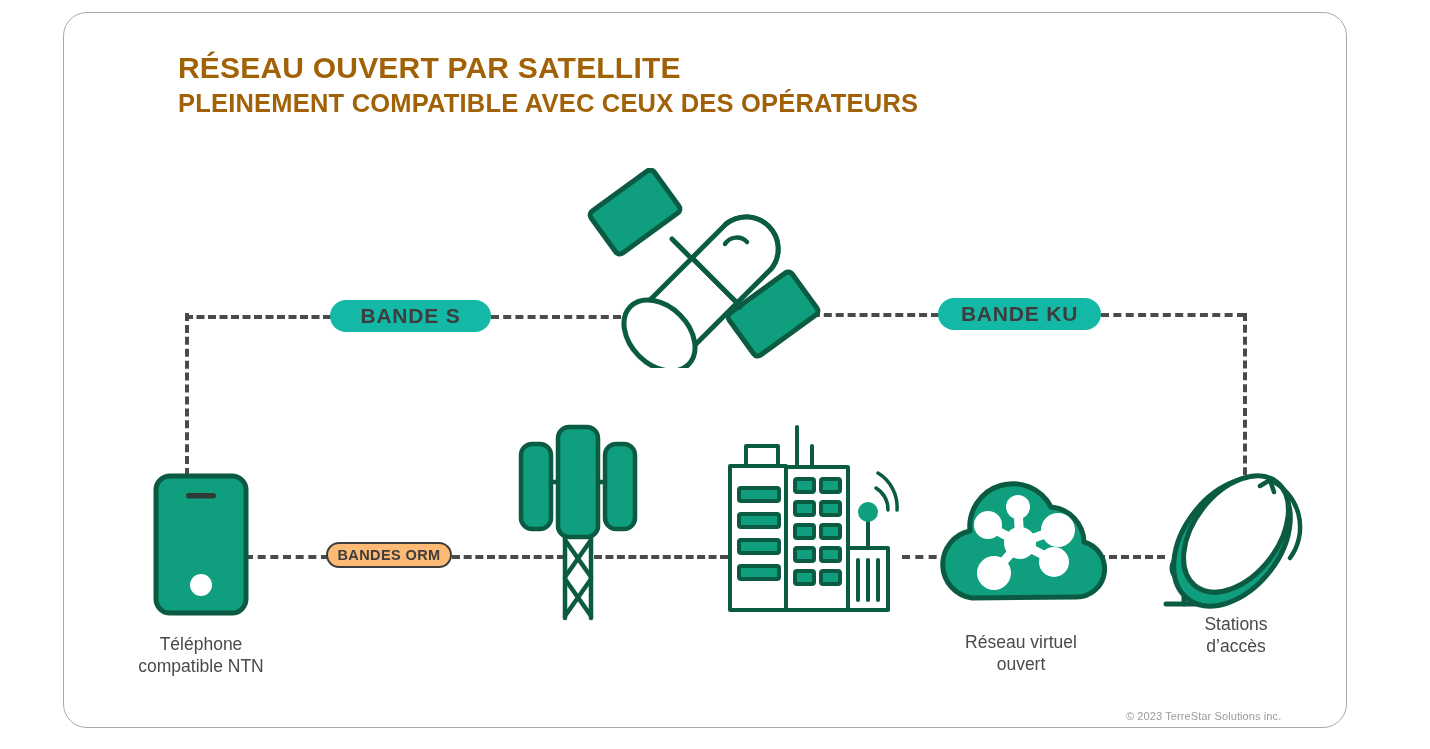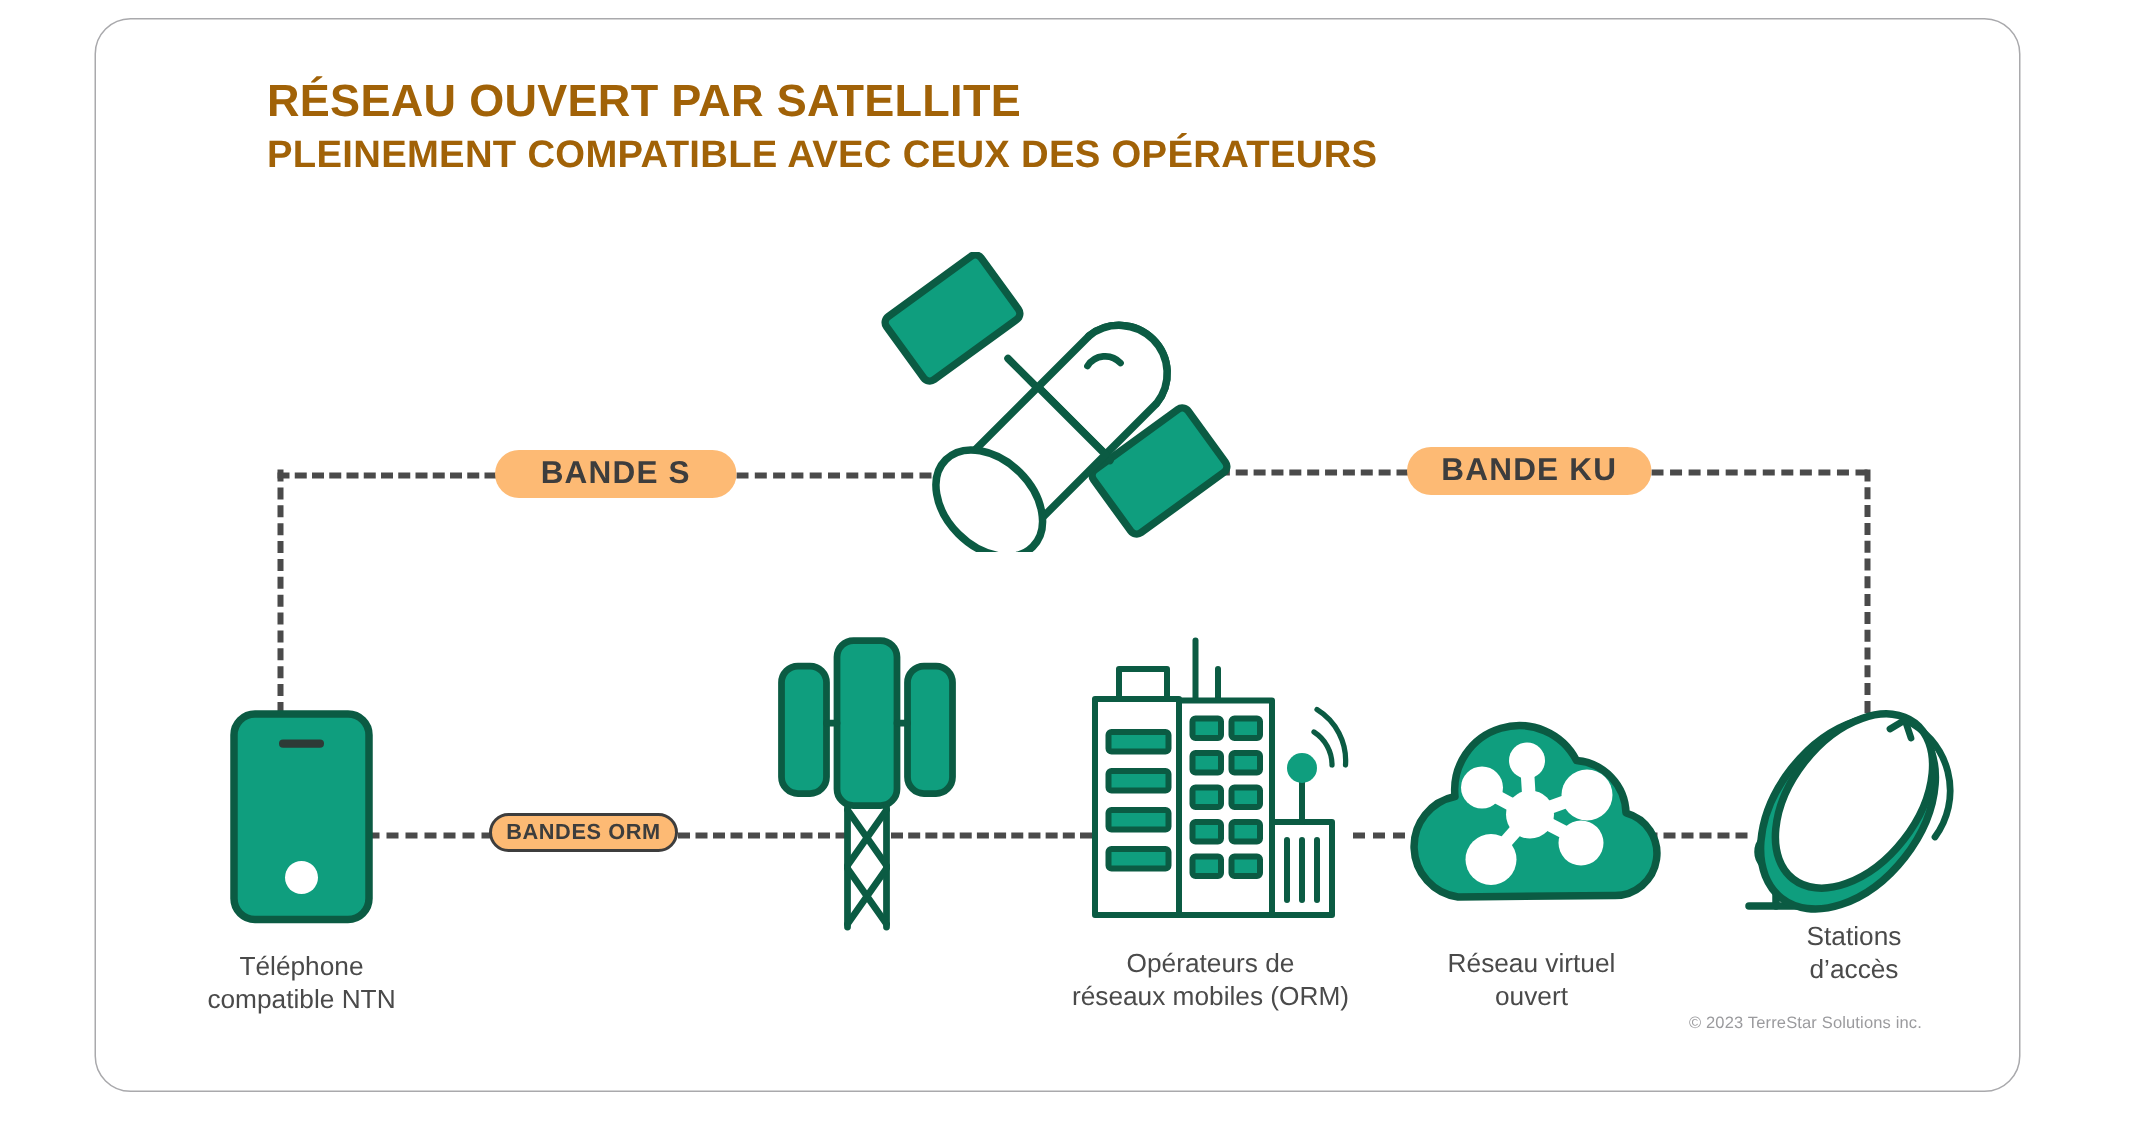--- a/index.html
+++ b/index.html
@@ -72,21 +72,21 @@
   .pill {
     position: absolute;
     display: flex;
     align-items: center;
     justify-content: center;
     color: #3d3d3d;
     font-weight: bold;
     box-sizing: border-box;
   }
   .pill-gray {
-    background: #fdba74;
+    background: #14b8a6;
     border-radius: 16px;
     font-size: 21px;
     letter-spacing: 0.8px;
     height: 32px;
   }
   .pill-outline {
     background: #fdba74;
     border: 2px solid #3d3d3d;
     border-radius: 13px;
     font-size: 14.5px;
@@ -108,21 +108,21 @@
   }
   #cap-phone   { left: 85px;  top: 633px; width: 232px; }
   #cap-orm     { left: 672px; top: 631px; width: 270px; }
   #cap-cloud   { left: 915px; top: 631px; width: 212px; text-align: center; }
   #cap-station { left: 1145px; top: 613px; width: 182px; }
 
   
   #copyright {
     position: absolute;
     left: 1126px;
-    top: 676px;
+    top: 710px;
     color: #9b9b9e;
     font-size: 11px;
     letter-spacing: 0.1px;
     white-space: nowrap;
     text-align: center;
   }
 
   
   .icon {
     position: absolute;
@@ -296,22 +296,20 @@
         <ellipse cx="88" cy="64" rx="42" ry="66" fill="#ffffff" transform="rotate(38 88 64)"></ellipse>
 
         <path d="M112 16 l10 -6 l4 12" fill="none" stroke-width="4.5"></path>
         <path d="M122 10 a52 52 0 0 1 20 78" fill="none" stroke-width="4.5"></path>
       </g>
     </svg>
   </div>
 
   <div class="caption" id="cap-phone">Téléphone
 compatible NTN</div>
-  <div class="caption" id="cap-orm">Opérateurs de
-réseaux mobiles (ORM)</div>
   <div class="caption" id="cap-cloud">Réseau virtuel
 ouvert</div>
   <div class="caption" id="cap-station">Stations
 d’accès</div>
 
   <div id="copyright">© 2023 TerreStar Solutions inc.</div>
 
 </div>
 
 </body></html>

